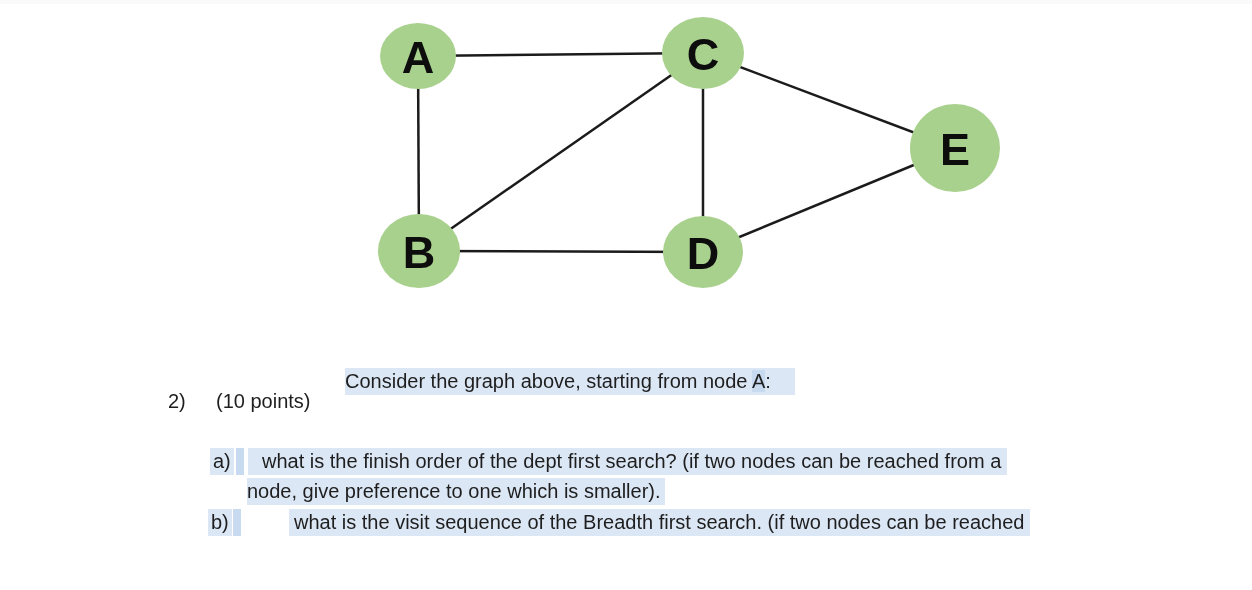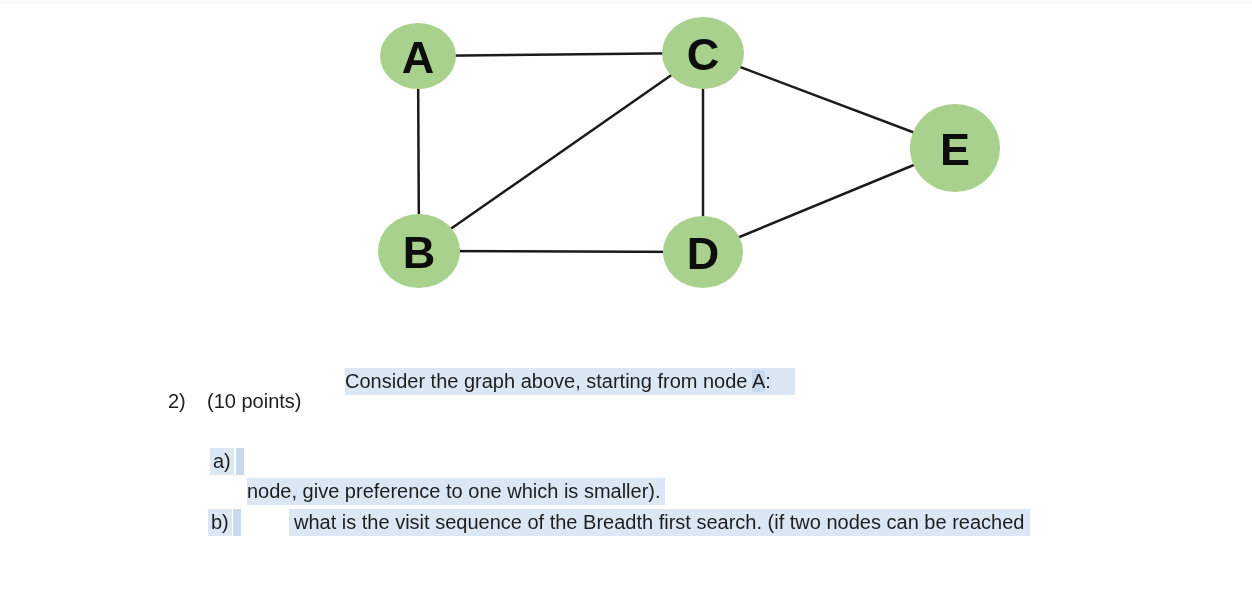--- a/index.html
+++ b/index.html
@@ -39,21 +39,21 @@
   .hl { background: #dce7f5; }
   .hl-dark { background: #c8daf0; }
   .strip {
     position: absolute;
     width: 8px;
     height: 27px;
     background: #c8daf0;
   }
   
   .q-num    { left: 168px; top: 388px; }
-  .q-points { left: 207px; top: 388px; text-align: right; }
+  .q-points { left: 216px; top: 388px; text-align: right; }
   .q-prompt { left: 345px; top: 368px; padding-right: 24px; }
   .q-prompt span { white-space: pre; }
   
   .pa-marker { left: 210px; top: 448px; padding: 0 3px; }
   .pa-strip  { left: 236px; top: 448px; }
   .pa-l1     { left: 248px; top: 448px; padding-left: 14px; padding-right: 6px; }
   .pa-l2     { left: 247px; top: 478px; padding-right: 4px; }
   
   .pb-marker { left: 208px; top: 509px; padding: 0 3px; }
   .pb-strip  { left: 233px; top: 509px; }
@@ -85,18 +85,19 @@
       <ellipse cx="955" cy="148" rx="45" ry="44" fill="#a9d18e"></ellipse>
       <text x="955" y="149" text-anchor="middle" dominant-baseline="central" fill="#0d0d0d" font-family="&quot;Liberation Sans&quot;, &quot;DejaVu Sans&quot;, sans-serif" font-size="45" font-weight="bold">E</text>
     </svg>
 
   <span class="txt q-num">2)</span>
   <span class="txt q-points">(10 points)</span>
   <span class="txt q-prompt hl"><span>Consider the graph above, starting from node </span><span class="hl-dark">A</span><span>:</span></span>
 
   <span class="txt pa-marker hl">a)</span>
   <span class="strip pa-strip"></span>
+  <span class="txt pa-l1 hl">what is the finish order of the dept first search? (if two nodes can be reached from a</span>
   <span class="txt pa-l2 hl">node, give preference to one which is smaller).</span>
 
   <span class="txt pb-marker hl">b)</span>
   <span class="strip pb-strip"></span>
   <span class="txt pb-l1 hl">what is the visit sequence of the Breadth first search. (if two nodes can be reached</span>
 </div>
 
 </body></html>

